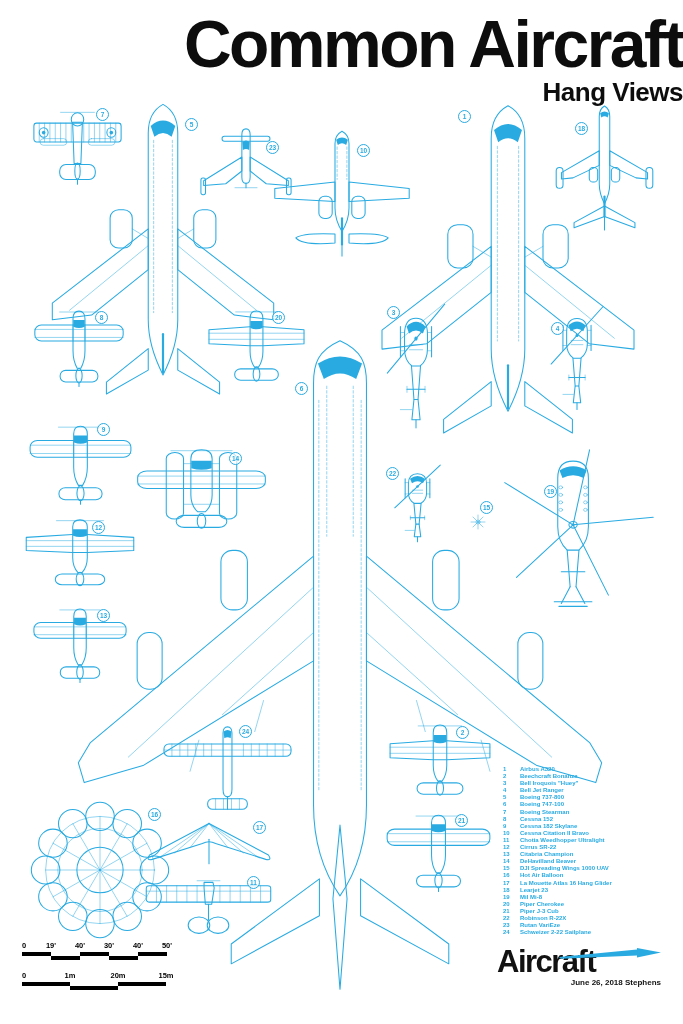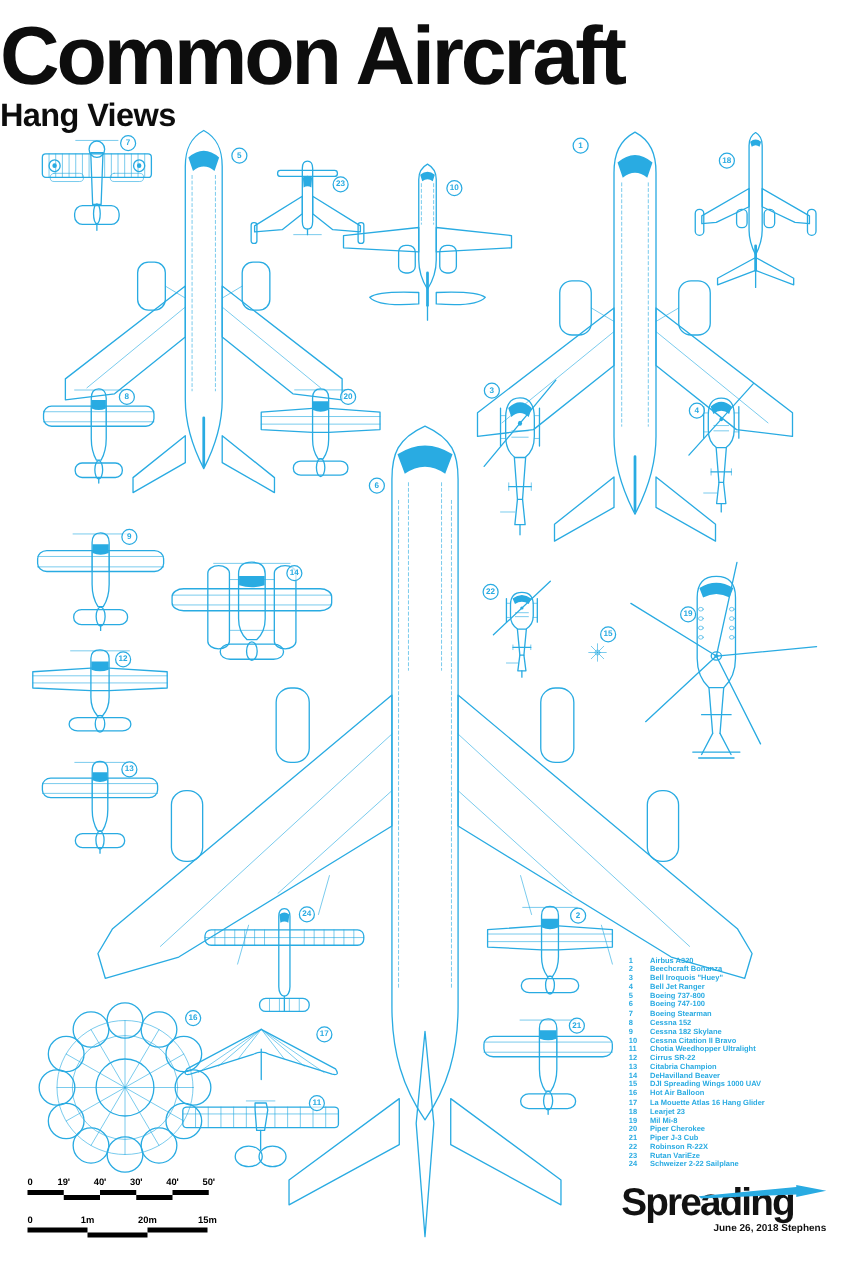--- a/index.html
+++ b/index.html
@@ -1,20 +1,20 @@
 <!DOCTYPE html>
 <html><head>
 <meta charset="utf-8">
 <style>
   :root{ --blue:#29ABE2; --ink:#0d0d0d; }
   html,body{margin:0;padding:0;background:#fff;}
   .poster{position:relative;width:683px;height:1024px;background:#fff;overflow:hidden;
           font-family:"Liberation Sans", sans-serif;}
   
-  .hdr{position:absolute;top:10px;left:0;width:100%;text-align:left;color:var(--ink);}
+  .hdr{position:absolute;top:10px;left:0;width:100%;text-align:right;color:var(--ink);}
   .hdr h1{margin:0;font-size:66px;font-weight:bold;letter-spacing:-2.5px;line-height:1.05;}
   .hdr h2{margin:-2px 0 0 0;font-size:26px;font-weight:bold;letter-spacing:-0.5px;}
   
   .ac{position:absolute;}
   .ac svg{width:100%;height:100%;display:block;overflow:visible;}
   .s{stroke:var(--blue);fill:none;stroke-width:1.05;vector-effect:non-scaling-stroke;
      stroke-linejoin:round;stroke-linecap:round;}
   .thin{stroke-width:0.5;}
   .thick{stroke-width:2.2;}
   .dash{stroke-dasharray:2.5 2;}
@@ -505,17 +505,17 @@
     <span class="lab" style="left:144px">15m</span>
     <div class="bar" style="left:0;top:11px;width:48px"></div>
     <div class="bar" style="left:48px;top:15px;width:48px"></div>
     <div class="bar" style="left:96px;top:11px;width:48px"></div>
   </div>
 
   <div class="logo">
     <svg class="swoosh" viewBox="0 0 102 11" preserveAspectRatio="none">
       <path d="M0 9 L78 1.5 L78 0 L102 4.5 L78 9.5 L78 7.5 L2 10.8 Z" fill="#29ABE2"></path>
     </svg>
-    <div class="word">Spreading</div>
+    <div class="word">Aircraft</div>
     <div class="date">June 26, 2018 Stephens</div>
   </div>
 
 </div>
 
 </body></html>

